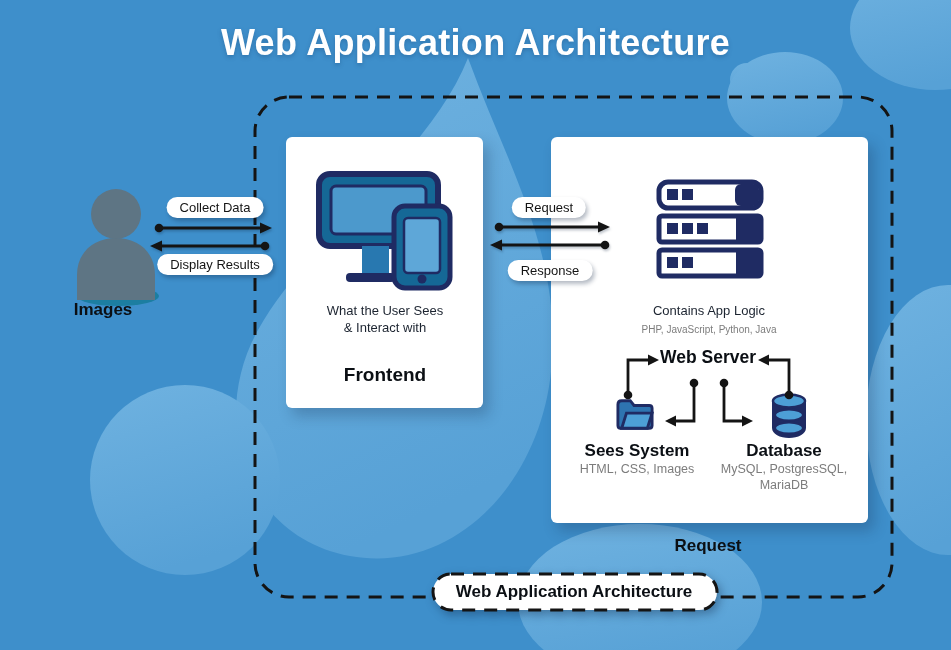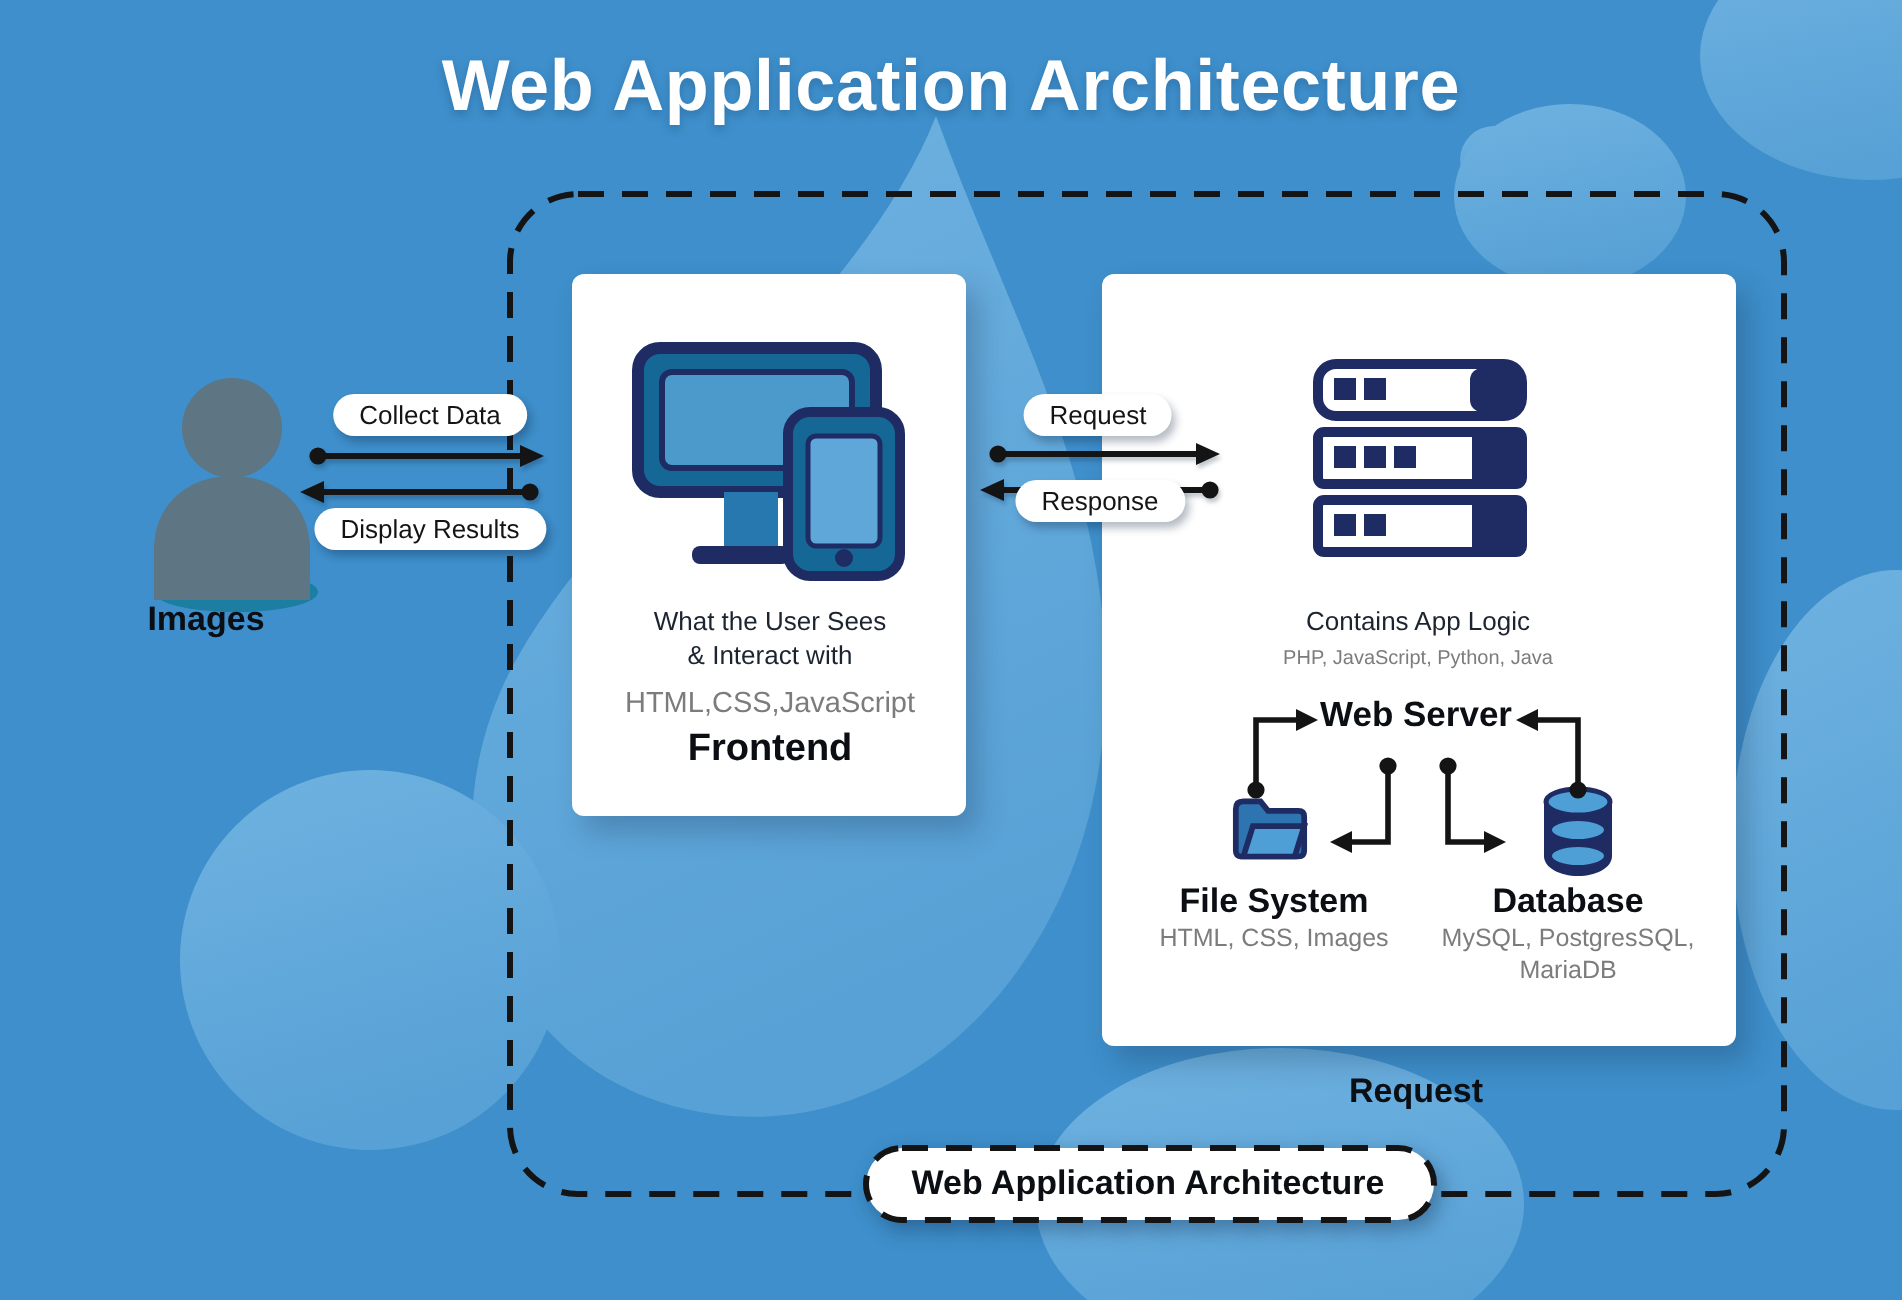--- a/index.html
+++ b/index.html
@@ -95,26 +95,25 @@
       <rect x="47" y="76" width="27" height="28" fill="#2878B0"></rect>
       <rect x="31" y="103" width="49" height="9" rx="4" fill="#1F2B63"></rect>
       <rect x="79" y="36" width="56" height="82" rx="11" fill="#156896" stroke="#1F2B63" stroke-width="5"></rect>
       <rect x="89" y="48" width="36" height="55" rx="4" fill="#5EA7D8" stroke="#1F2B63" stroke-width="2.5"></rect>
       <circle cx="107" cy="109" r="4.5" fill="#1F2B63"></circle>
     </svg>
     <div class="center-text dark-13" style="left:99px;top:166px">
       <div>What the User Sees</div>
       <div>&amp; Interact with</div>
     </div>
-    <div class="center-text gray-13" style="left:99px;top:206px;font-size:14.5px">HTML,CSS,JavaScript</div>
     <div class="center-text bold-19" style="left:99px;top:227px">Frontend</div>
   </div>
 
   <div class="pill" style="left:549px;top:197px">Request</div>
-  <div class="pill" style="left:550px;top:240px">Response</div>
+  <div class="pill" style="left:550px;top:260px">Response</div>
   <svg class="arrow-svg" style="left:488px;top:218px" width="130" height="40" viewBox="0 0 130 40">
     <g stroke="#141414" stroke-width="3" fill="#141414">
       <circle cx="11" cy="9" r="4.3" stroke="none"></circle>
       <line x1="11" y1="9" x2="110" y2="9"></line>
       <path d="M110,3.5 L122,9 L110,14.5 Z" stroke="none"></path>
       <circle cx="117" cy="27" r="4.3" stroke="none"></circle>
       <line x1="117" y1="27" x2="14" y2="27"></line>
       <path d="M14,21.5 L2,27 L14,32.5 Z" stroke="none"></path>
     </g>
   </svg>
@@ -169,21 +168,21 @@
       <path d="M6,33 L11,17 L38,17 L33,33 Z" fill="#4D9FD6" stroke="#1F2B63" stroke-width="3"></path>
     </svg>
 
     <svg class="icon" style="left:216px;top:253px" width="44" height="50" viewBox="0 0 44 50">
       <path d="M5,12 L5,38 C5,44 13,48 22,48 C31,48 39,44 39,38 L39,12 Z" fill="#1F2B63"></path>
       <ellipse cx="22" cy="38" rx="14" ry="5.5" fill="#4D9FD6" stroke="#1F2B63" stroke-width="2"></ellipse>
       <ellipse cx="22" cy="25" rx="14" ry="5.5" fill="#4D9FD6" stroke="#1F2B63" stroke-width="2"></ellipse>
       <ellipse cx="22" cy="11" rx="16" ry="6.5" fill="#4D9FD6" stroke="#1F2B63" stroke-width="2.5"></ellipse>
     </svg>
 
-    <div class="center-text bold-17" style="left:86px;top:304px">File System</div>
+    <div class="center-text bold-17" style="left:86px;top:304px">Sees System</div>
     <div class="center-text gray-13" style="left:86px;top:325px;font-size:12.5px">HTML, CSS, Images</div>
 
     <div class="center-text bold-17" style="left:233px;top:304px">Database</div>
     <div class="center-text gray-13" style="left:233px;top:325px;font-size:12.5px">
       <div>MySQL, PostgresSQL,</div>
       <div>MariaDB</div>
     </div>
   </div>
 
   <div class="center-text bold-17 backend-label">Request</div>

